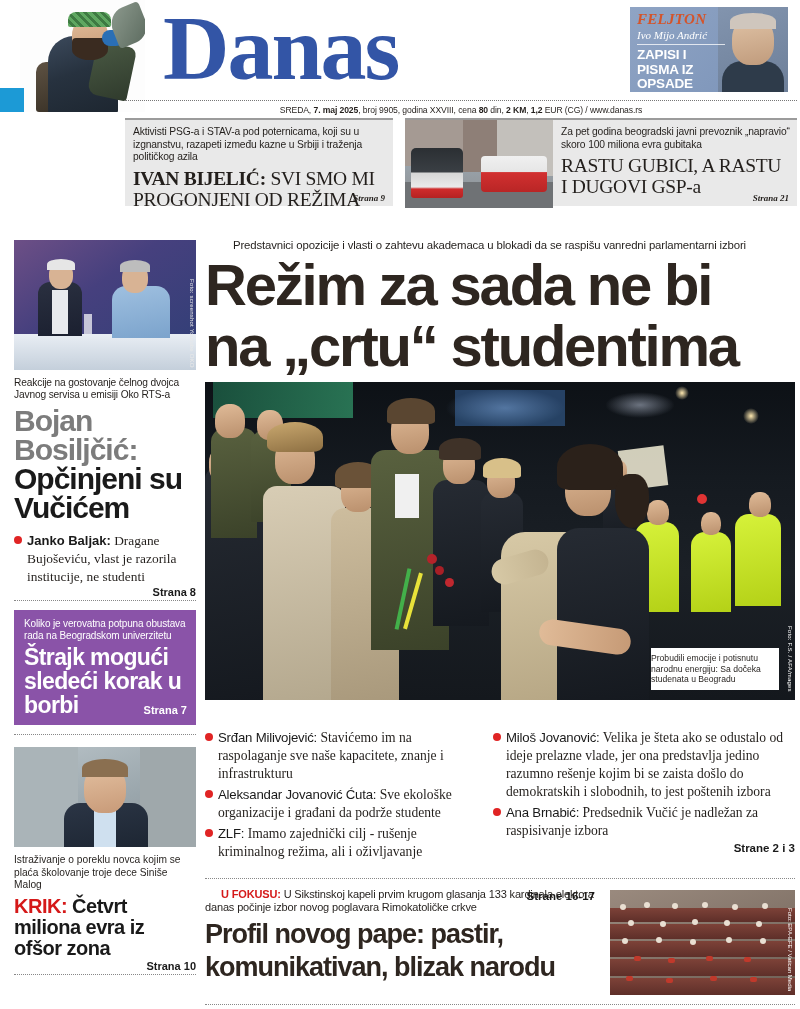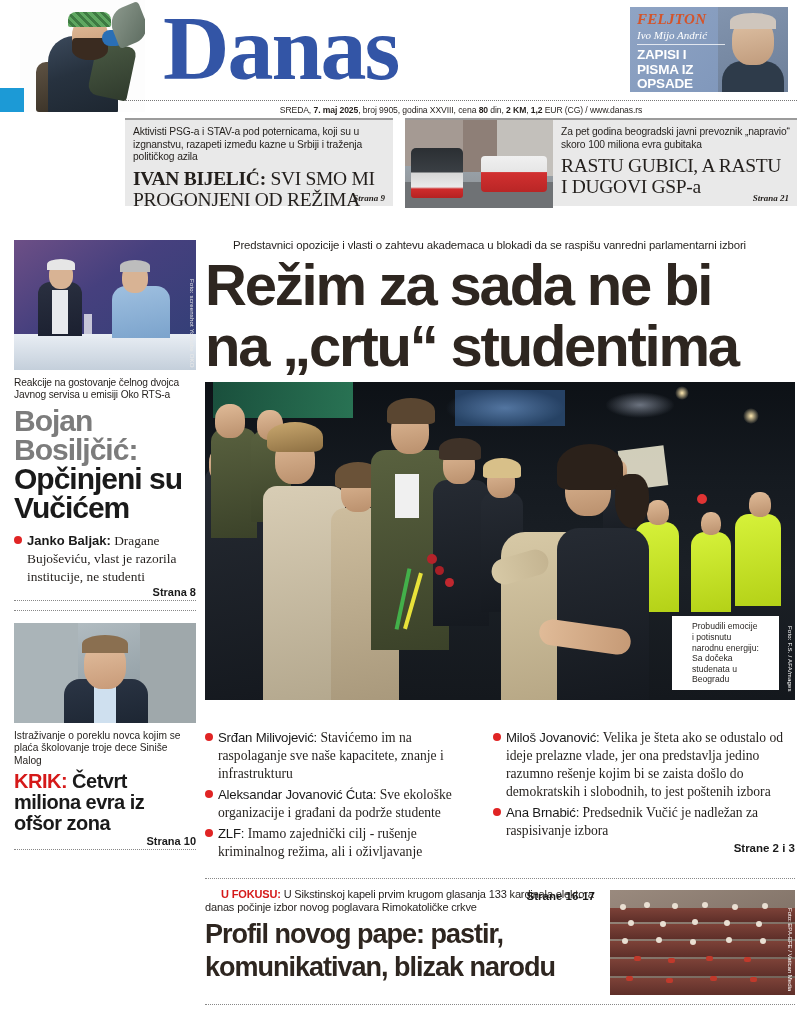--- a/index.html
+++ b/index.html
@@ -250,22 +250,22 @@
   .p { position:absolute; }
   .h { border-radius: 46% 46% 42% 42%; background: linear-gradient(170deg,#e0bb98,#b98f6c); }
   .b { border-radius: 14px 14px 0 0; }
   .vest { background: linear-gradient(170deg,#d6f23a,#b4d117); }
   .olive { background: linear-gradient(170deg,#59613f,#3b4229); }
   .dark { background: linear-gradient(170deg,#262b33,#15191f); }
   .beige { background: linear-gradient(170deg,#cdbd9e,#a9997c); }
   .tan { background: linear-gradient(170deg,#d8cdb5,#b4a88e); }
 
   .caption-box {
-    position: absolute; right: 16px; bottom: 10px; width: 107px;
-    background: #ffffff; padding: 5px 20px; font-size: 8.6px; line-height: 10.6px;
+    position: absolute; right: 16px; bottom: 10px; width: 128px;
+    background: #ffffff; padding: 5px 0; font-size: 8.6px; line-height: 10.6px;
     color: #231f1c;
   }
   .main-photo-credit {
     position: absolute; right: 2px; bottom: 8px; font-size: 6px; color: #ffffff;
     writing-mode: vertical-rl; letter-spacing: .2px;
   }
 
   
   .quotes { position: absolute; left: 205px; top: 728px; width: 590px; }
   .qcol { position: absolute; top: 0; }
@@ -383,20 +383,25 @@
     <div class="sb-head-gray">Bojan Bosiljčić:</div>
     <div class="sb-head-black">Opčinjeni su Vučićem</div>
 
     <div class="bullet-item">
       <span class="bullet-dot"></span>
       <span class="bl-name">Janko Baljak:</span><span class="bl-text"> Dragane Bujoševiću, vlast je razorila institucije, ne studenti</span>
     </div>
     <div class="page-ref">Strana 8</div>
     <div class="dotrule"></div>
 
+    <div class="purple-box">
+      <div class="pb-kicker">Koliko je verovatna potpuna obustava rada na Beogradskom univerzitetu</div>
+      <div class="pb-head">Štrajk mogući sledeći korak u borbi</div>
+      <div class="pb-page">Strana 7</div>
+    </div>
     <div class="dotrule" style="margin-top:9px;"></div>
 
     <div class="sb-photo2">
       <div class="sm-bg-l"></div>
         <div class="sm-bg-r"></div>
       <div class="sm-body"></div>
         <div class="sm-shirt"></div>
       <div class="sm-head"></div>
         <div class="sm-hair"></div>
     </div>

